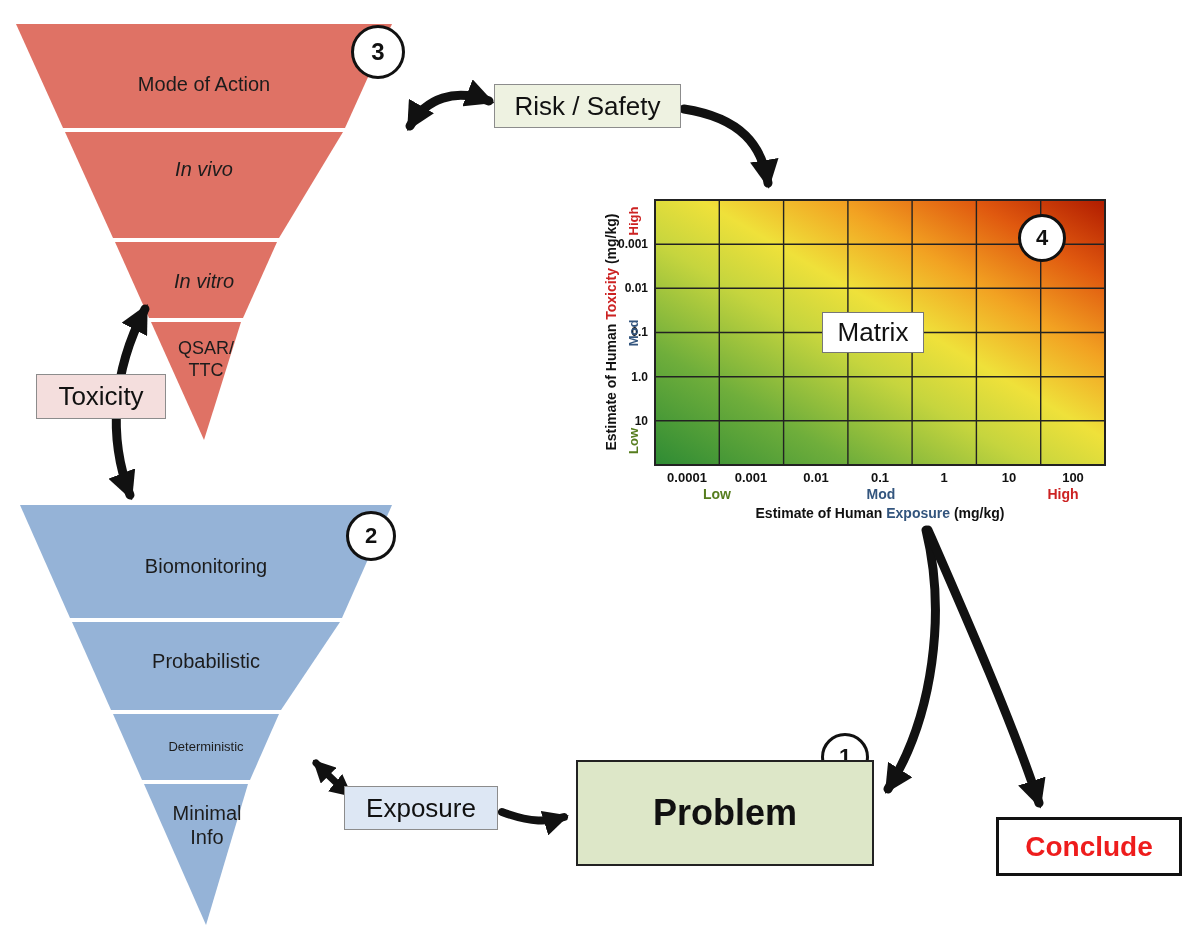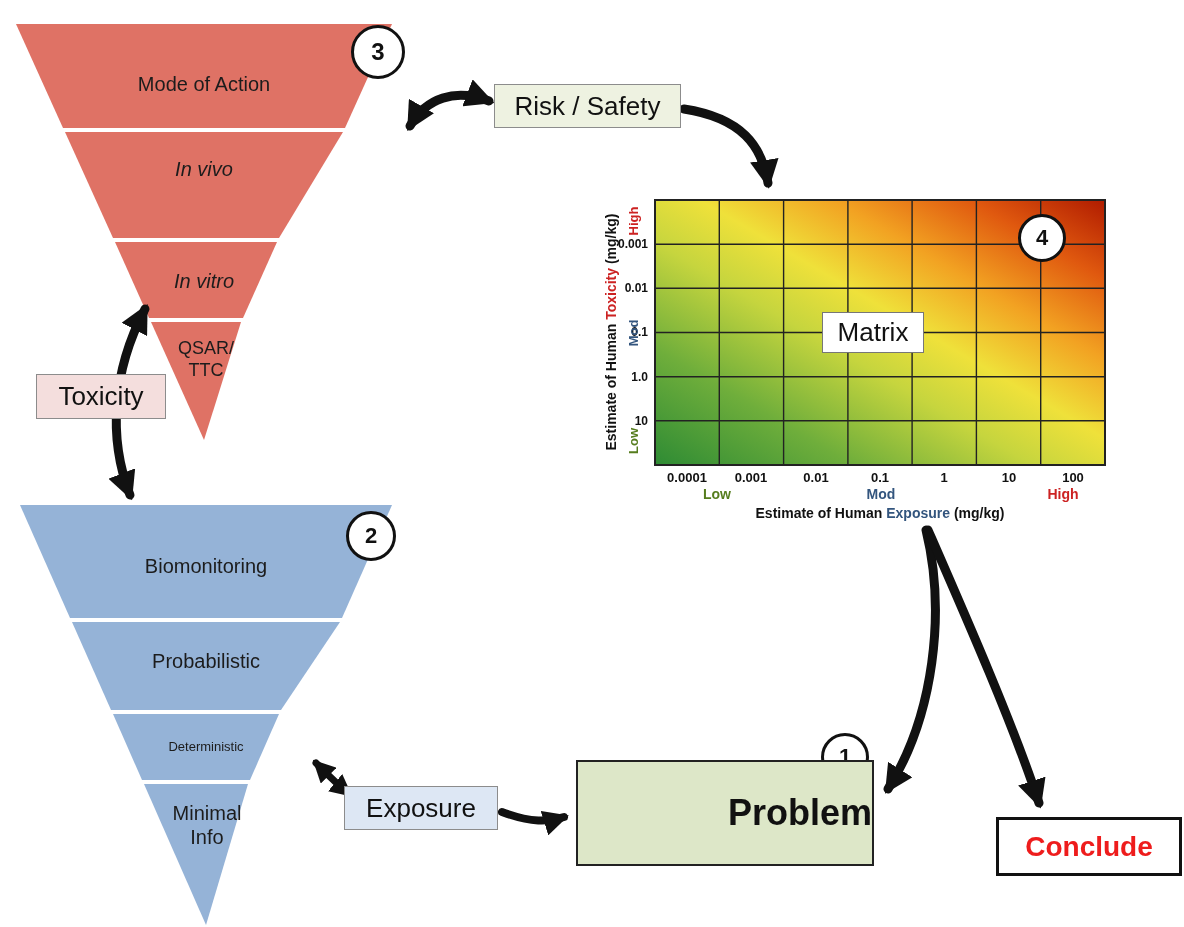--- a/index.html
+++ b/index.html
@@ -9,21 +9,21 @@
   .tl{position:absolute;transform:translate(-50%,-50%);text-align:center;font-size:20px;color:#1c1c1c;white-space:nowrap;line-height:1.22;}
   .tl.italic{font-style:italic;}
   .tl.small{font-size:18px;}
   .tl.tiny{font-size:20px;}
   .badge{position:absolute;transform:translate(-50%,-50%);background:#fff;border:3px solid #111;border-radius:50%;display:flex;align-items:center;justify-content:center;font-weight:bold;color:#111;}
   .tag{position:absolute;display:flex;align-items:center;justify-content:center;font-size:26px;color:#111;border:1px solid #8c8c8c;box-sizing:border-box;white-space:nowrap;}
   .tag.risk{background:#eef2e1;}
   .tag.tox{background:#f4dedd;}
   .tag.exp{background:#dde7f4;}
   .tag.matrix-tag{background:#ffffff;border:1px solid #777;}
-  .problem-box{position:absolute;box-sizing:border-box;background:#dde7c8;border:2px solid #222;display:flex;flex-direction:column;align-items:flex-end;justify-content:center;font-weight:bold;font-size:36px;line-height:1.2;color:#111;}
+  .problem-box{position:absolute;box-sizing:border-box;background:#dde7c8;border:2px solid #222;display:flex;flex-direction:column;align-items:center;justify-content:center;font-weight:bold;font-size:36px;line-height:1.2;color:#111;}
   .conclude-box{position:absolute;box-sizing:border-box;background:#fff;border:3px solid #111;border-radius:0;display:flex;align-items:center;justify-content:center;font-weight:bold;font-size:28px;color:#ee1c1c;}
   .ytick{position:absolute;width:46px;text-align:right;font-size:12px;font-weight:bold;transform:translate(0,-50%);}
   .xtick{position:absolute;transform:translate(-50%,0);font-size:13px;font-weight:bold;white-space:nowrap;}
   .yzone{position:absolute;transform:translate(-50%,-50%) rotate(-90deg);font-size:13px;font-weight:bold;white-space:nowrap;}
   .xzone{position:absolute;transform:translate(-50%,0);font-size:14px;font-weight:bold;white-space:nowrap;}
   .axis-title{position:absolute;font-size:14px;font-weight:bold;white-space:nowrap;color:#111;}
   .axis-title.y{transform:translate(-50%,-50%) rotate(-90deg);}
   .axis-title.x{transform:translate(-50%,0);}
   .c-red{color:#cc2222;}
   .c-blue{color:#33557e;}

